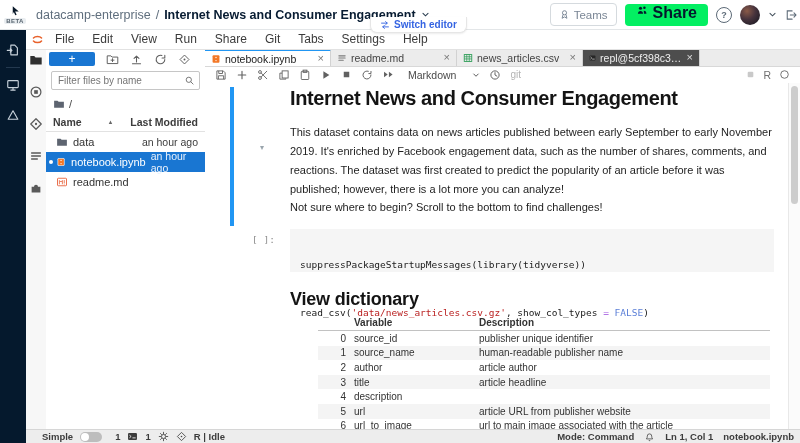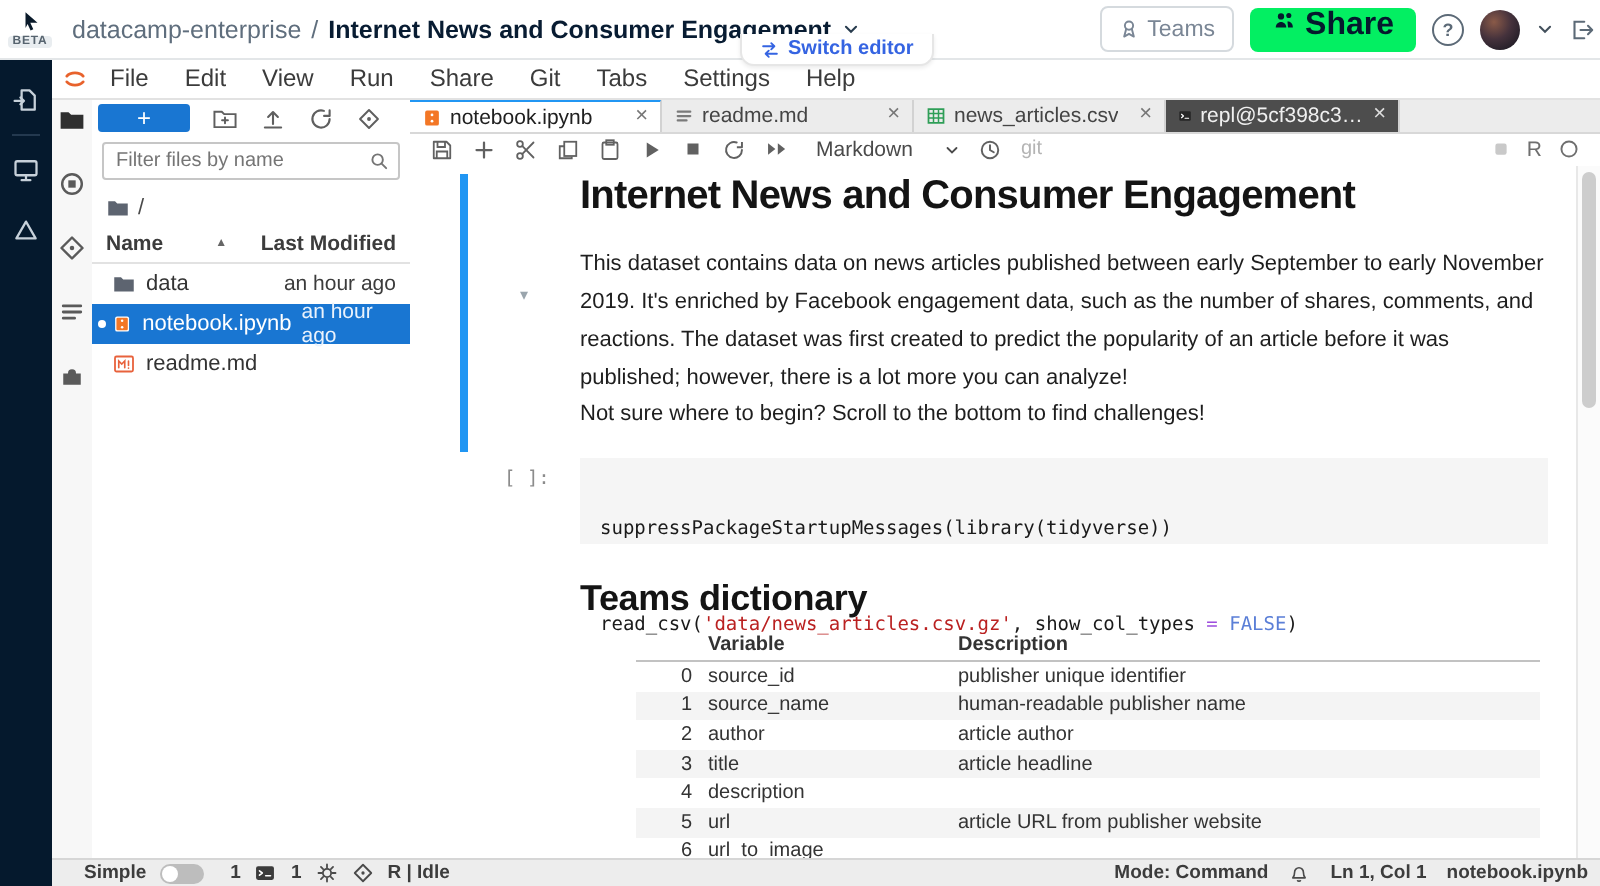--- a/index.html
+++ b/index.html
@@ -394,21 +394,21 @@
       <div class="cellbar"></div>
       <span class="collapser">▾</span>
       <div class="nb-h1">Internet News and Consumer Engagement</div>
       <div class="nb-p1">This dataset contains data on news articles published between early September to early November 2019. It's enriched by Facebook engagement data, such as the number of shares, comments, and reactions. The dataset was first created to predict the popularity of an article before it was published; however, there is a lot more you can analyze!</div>
       <div class="nb-p2">Not sure where to begin? Scroll to the bottom to find challenges!</div>
       <div class="prompt">[ ]:</div>
       <div class="codebox">
         <div class="ln1">suppressPackageStartupMessages(library(tidyverse))</div>
         <div class="ln2"><span>read_csv(</span><span class="tok-str">'data/news_articles.csv.gz'</span><span>, show_col_types </span><span class="tok-op">=</span><span class="tok-kw"> FALSE</span><span>)</span></div>
       </div>
-      <div class="nb-h2">Teams dictionary</div>
+      <div class="nb-h2">View dictionary</div>
 
       <div class="dtable">
         <div class="thead">
           <span class="c-idx"></span>
           <span class="c-var">Variable</span>
           <span class="c-desc">Description</span>
         </div>
         <div class="trow">
           <span class="c-idx">0</span>
           <span class="c-var">source_id</span>
@@ -434,20 +434,21 @@
           <span class="c-var">description</span>
         </div>
         <div class="trow alt">
           <span class="c-idx">5</span>
           <span class="c-var">url</span>
           <span class="c-desc">article URL from publisher website</span>
         </div>
         <div class="trow">
           <span class="c-idx">6</span>
           <span class="c-var">url_to_image</span>
+          <span class="c-desc">url to main image associated with the article</span>
         </div>
       </div>
     </div>
 
     <div class="vscroll">
       <div class="vthumb"></div>
     </div>
   </div>
 
   <div class="statusbar">

